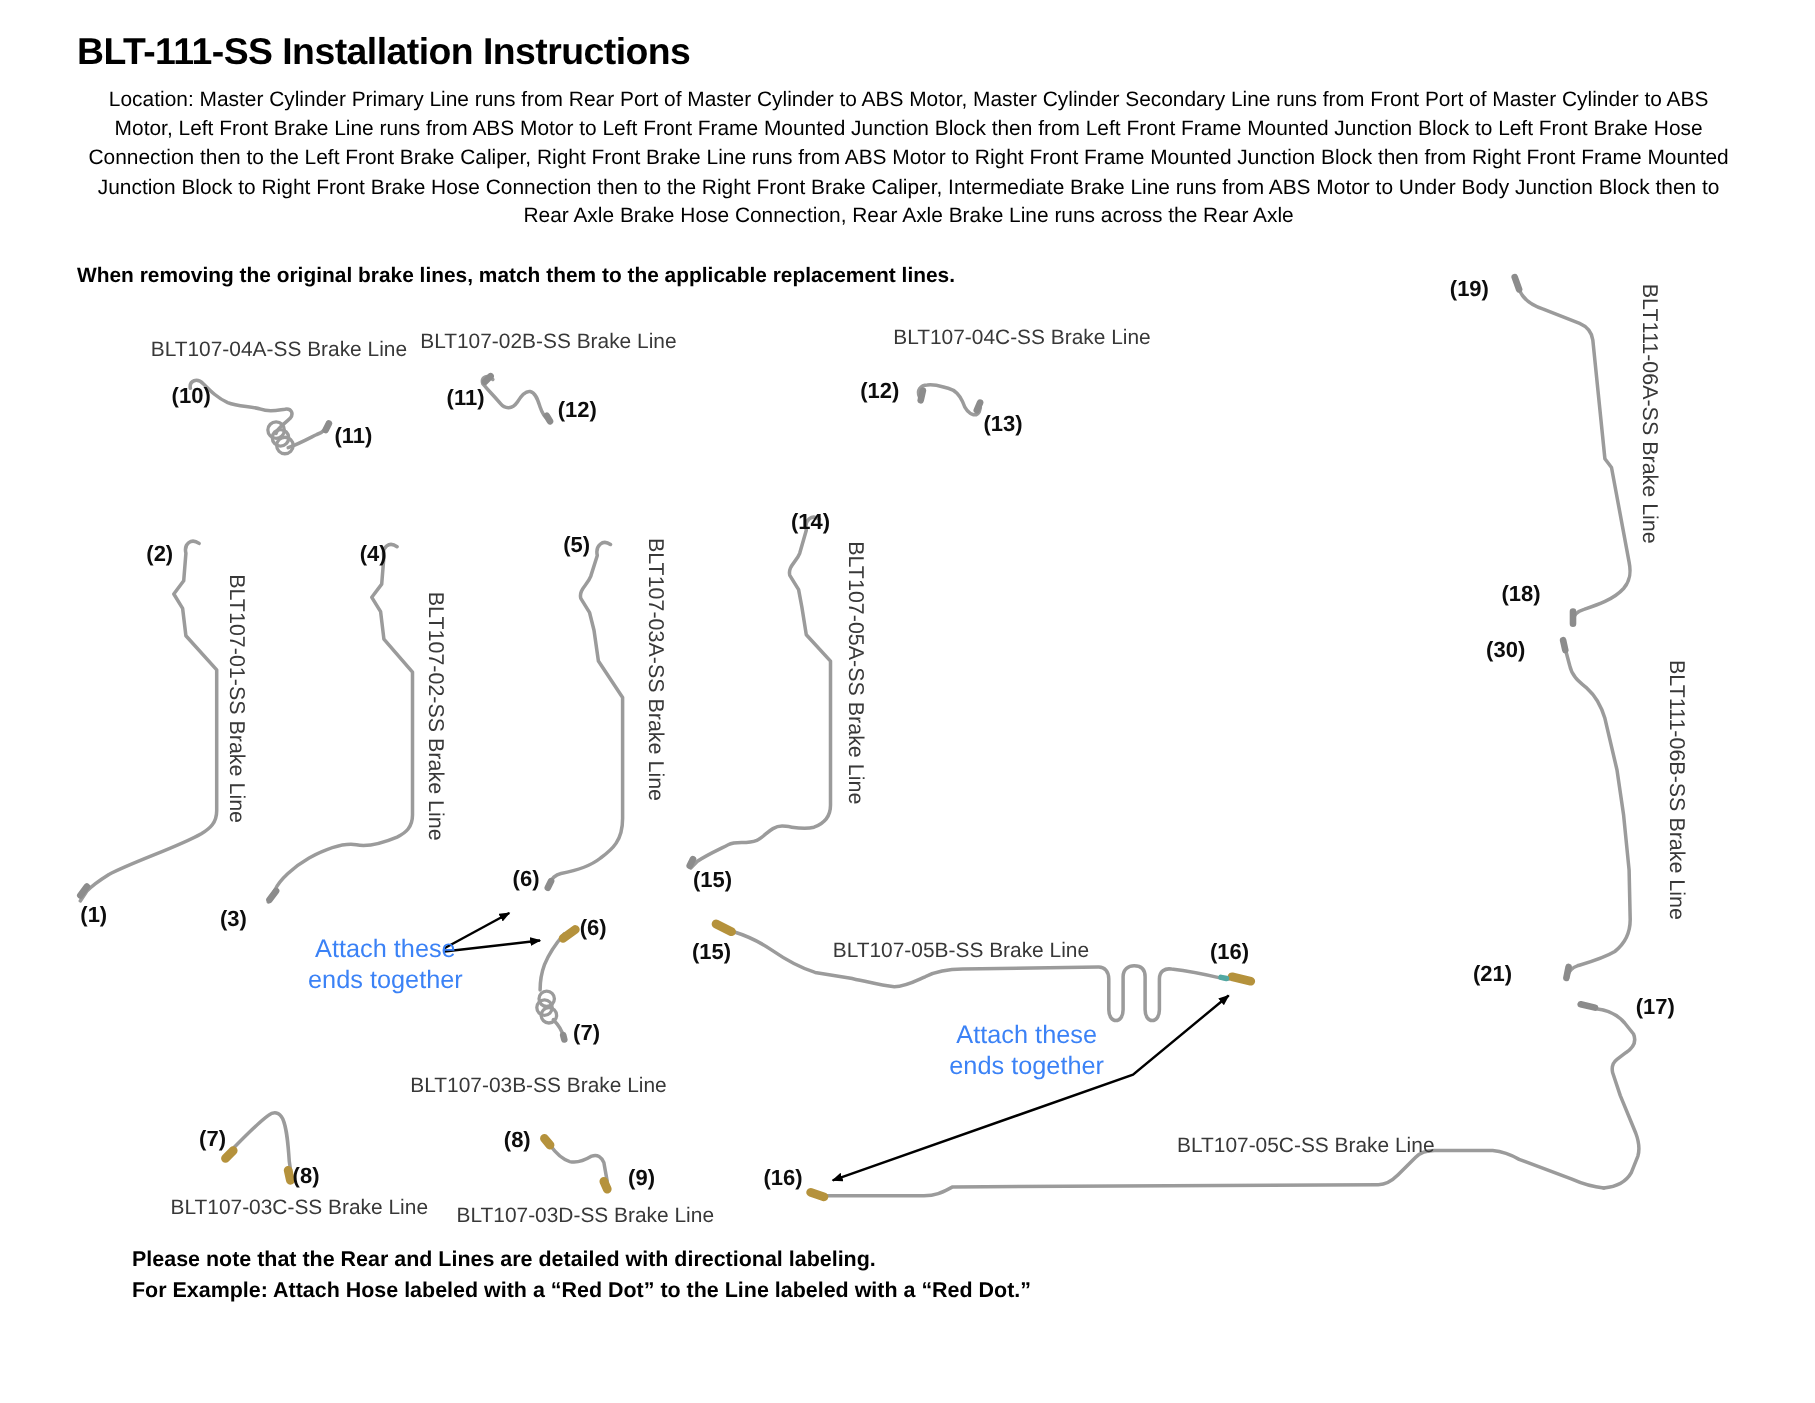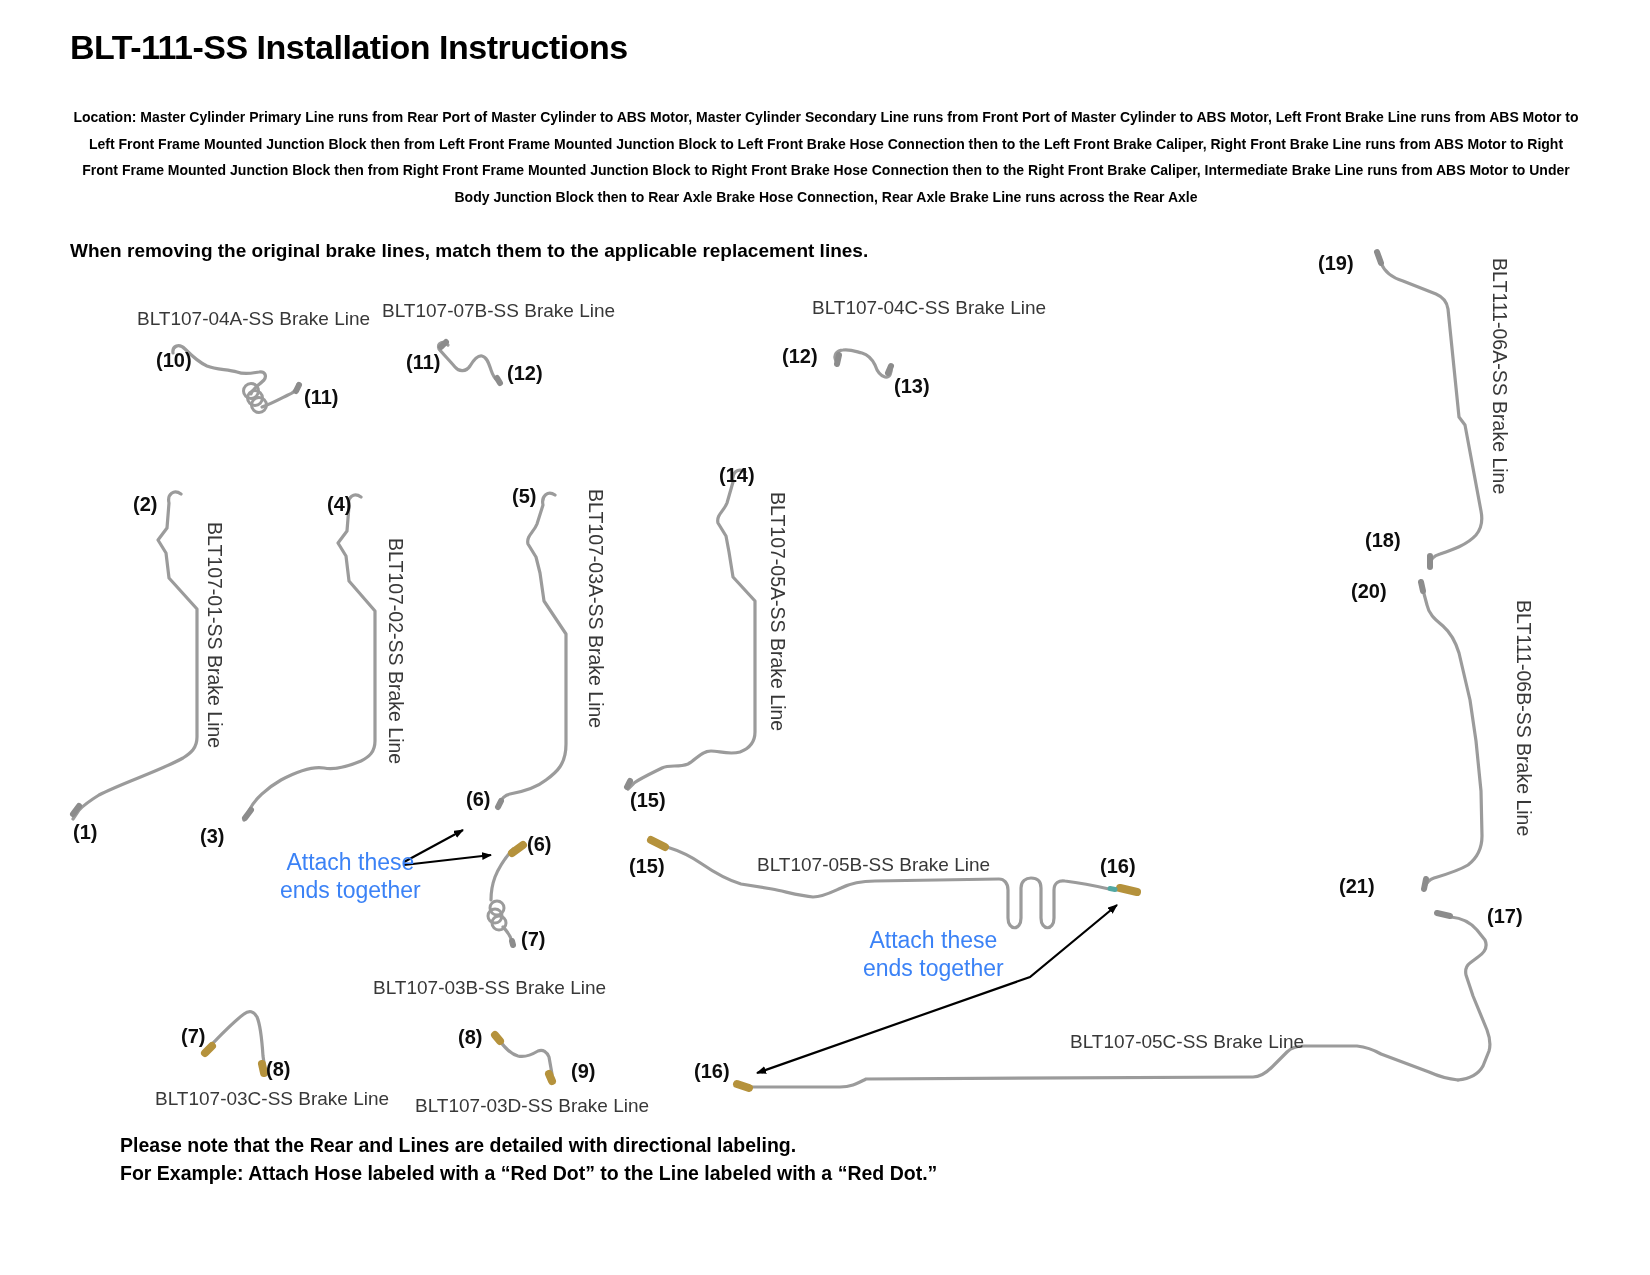--- a/index.html
+++ b/index.html
@@ -2,21 +2,21 @@
 <html><head>
 <meta charset="utf-8">
 <style>
   html,body { margin:0; padding:0; }
   body {
     width:1650px; height:1275px; background:#ffffff; position:relative;
     font-family:"Liberation Sans", sans-serif; color:#000; overflow:hidden;
   }
   .abs { position:absolute; white-space:nowrap;text-align:center; }
   .title { font-size:34px; font-weight:700; letter-spacing:-0.5px; }
-  .para  { font-size:14px; font-weight:700; line-height:26.5px; white-space:normal; width:1512px;margin-top:26px; }
+  .para  { font-size:19px; font-weight:400; line-height:26.5px; white-space:normal; width:1512px; }
   .note  { font-size:19px; font-weight:700; }
   .plabel{ font-size:19px; color:#383838; }
   .vlabel{ font-size:19.5px; color:#383838; writing-mode:vertical-rl; }
   .co    { font-size:20px; font-weight:700; color:#0d0d0d; }
   .attach{ font-size:23px; color:#3b82f6; line-height:28px; }
   .footer{ font-size:19.5px; font-weight:700; }
   svg#art { position:absolute; left:0; top:0; }
   .bl   { fill:none; stroke-width:3.2; stroke-linecap:round; stroke-linejoin:round; }
   .coil { fill:none; stroke-width:3;   }
   .fit  { fill:none; stroke-width:6; stroke-linecap:round; }
@@ -70,21 +70,21 @@
   <path class="arrow" marker-end="url(#ah)" d="M404,862 L463,830"></path>
   <path class="arrow" marker-end="url(#ah)" d="M404,865 L491,855"></path>
   <path class="arrow" marker-start="url(#ah)" marker-end="url(#ah)" d="M757,1073 L1030,977 L1117,905"></path>
 </svg>
 
 <div class="abs title" style="left:70px; top:28px;">BLT-111-SS Installation Instructions</div>
 <div class="abs para" style="left:70px; top:78px;">Location: Master Cylinder Primary Line runs from Rear Port of Master Cylinder to ABS Motor, Master Cylinder Secondary Line runs from Front Port of Master Cylinder to ABS Motor, Left Front Brake Line runs from ABS Motor to Left Front Frame Mounted Junction Block then from Left Front Frame Mounted Junction Block to Left Front Brake Hose Connection then to the Left Front Brake Caliper, Right Front Brake Line runs from ABS Motor to Right Front Frame Mounted Junction Block then from Right Front Frame Mounted Junction Block to Right Front Brake Hose Connection then to the Right Front Brake Caliper, Intermediate Brake Line runs from ABS Motor to Under Body Junction Block then to Rear Axle Brake Hose Connection, Rear Axle Brake Line runs across the Rear Axle</div>
 <div class="abs note" style="left:70px; top:240px;">When removing the original brake lines, match them to the applicable replacement lines.</div>
 
 <div class="abs plabel" style="left:137px; top:308px;">BLT107-04A-SS Brake Line</div>
-<div class="abs plabel" style="left:382px; top:300px;">BLT107-07B-SS Brake Line</div>
+<div class="abs plabel" style="left:382px; top:300px;">BLT107-02B-SS Brake Line</div>
 <div class="abs plabel" style="left:812px; top:297px;">BLT107-04C-SS Brake Line</div>
 <div class="abs plabel" style="left:757px; top:854px;">BLT107-05B-SS Brake Line</div>
 <div class="abs plabel" style="left:373px; top:977px;">BLT107-03B-SS Brake Line</div>
 <div class="abs plabel" style="left:155px; top:1088px;">BLT107-03C-SS Brake Line</div>
 <div class="abs plabel" style="left:415px; top:1095px;">BLT107-03D-SS Brake Line</div>
 <div class="abs plabel" style="left:1042px; top:1031px;margin-left:28px;">BLT107-05C-SS Brake Line</div>
 
 <div class="abs vlabel" style="left:203px;  top:522px;">BLT107-01-SS Brake Line</div>
 <div class="abs vlabel" style="left:384px;  top:538px;">BLT107-02-SS Brake Line</div>
 <div class="abs vlabel" style="left:584px;  top:489px;">BLT107-03A-SS Brake Line</div>
@@ -93,21 +93,21 @@
 <div class="abs vlabel" style="left:1512px; top:600px;">BLT111-06B-SS Brake Line</div>
 
 <div class="abs co" style="left:156px;  top:349px;">(10)</div>
 <div class="abs co" style="left:304px;  top:386px;">(11)</div>
 <div class="abs co" style="left:406px;  top:351px;">(11)</div>
 <div class="abs co" style="left:507px;  top:362px;">(12)</div>
 <div class="abs co" style="left:782px;  top:345px;">(12)</div>
 <div class="abs co" style="left:894px;  top:375px;">(13)</div>
 <div class="abs co" style="left:1318px; top:252px;">(19)</div>
 <div class="abs co" style="left:1365px; top:529px;">(18)</div>
-<div class="abs co" style="left:1351px; top:580px;">(20)</div>
+<div class="abs co" style="left:1351px; top:580px;">(30)</div>
 <div class="abs co" style="left:133px;  top:493px;">(2)</div>
 <div class="abs co" style="left:327px;  top:493px;">(4)</div>
 <div class="abs co" style="left:512px;  top:485px;">(5)</div>
 <div class="abs co" style="left:695px;  top:464px;margin-left:24px;">(14)</div>
 <div class="abs co" style="left:73px;   top:821px;">(1)</div>
 <div class="abs co" style="left:200px;  top:825px;">(3)</div>
 <div class="abs co" style="left:466px;  top:788px;">(6)</div>
 <div class="abs co" style="left:630px;  top:789px;">(15)</div>
 <div class="abs co" style="left:527px;  top:833px;">(6)</div>
 <div class="abs co" style="left:629px;  top:855px;">(15)</div>

